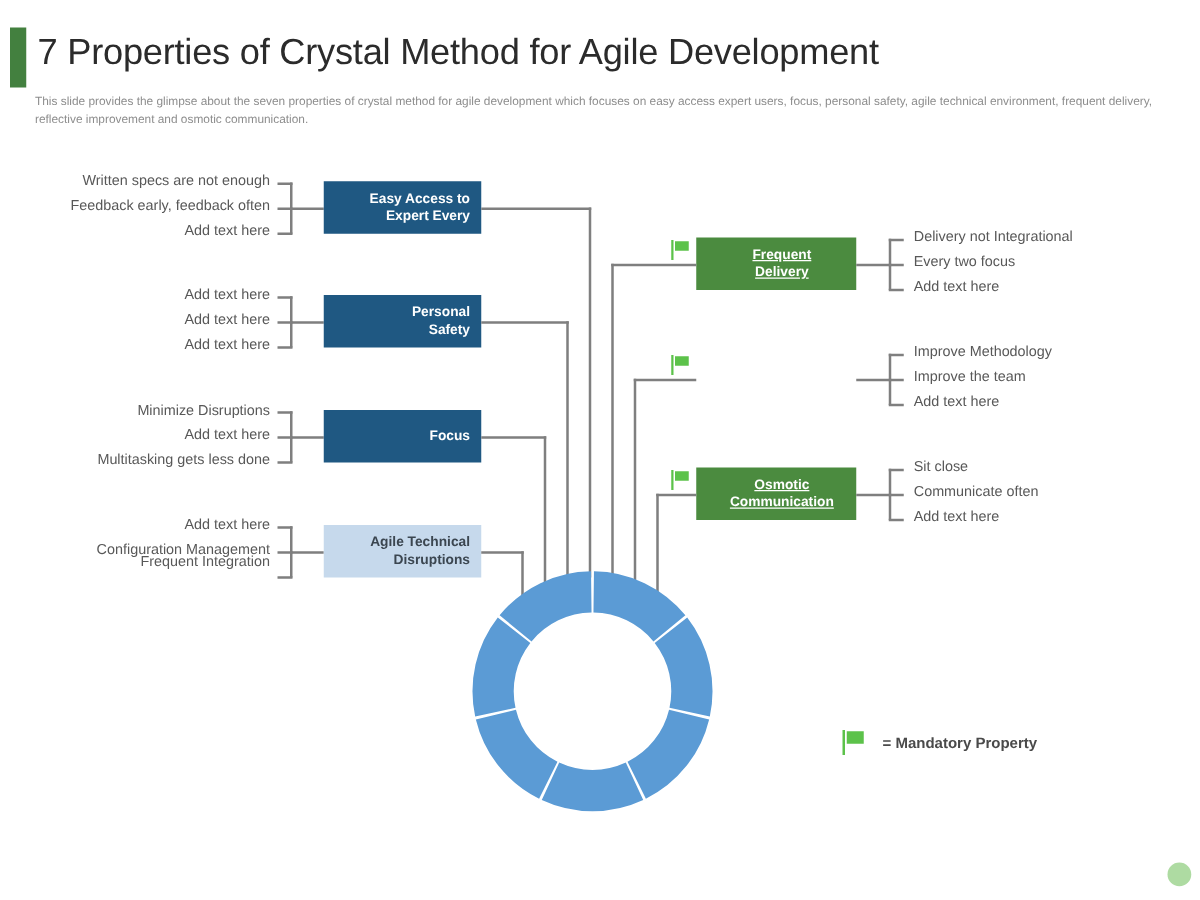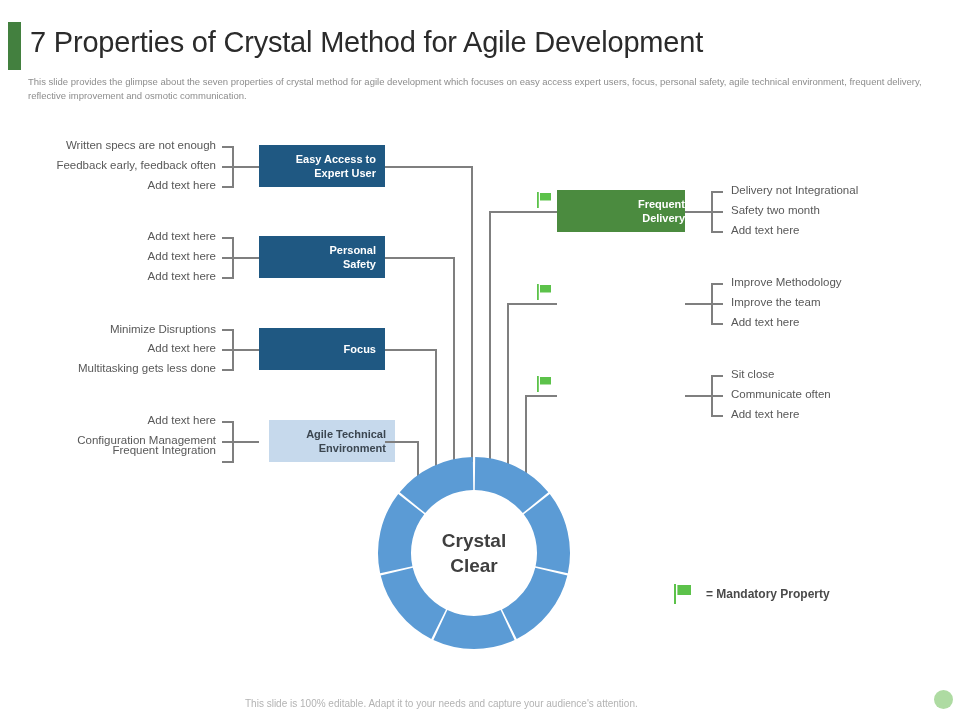--- a/index.html
+++ b/index.html
@@ -31,21 +31,21 @@
     box-sizing:border-box;
   }
   .box .box-label{
     width:100%;font-size:11px;font-weight:bold;line-height:14px;
   }
   .box.blue{background:#1f5882;}
   .box.blue .box-label{color:#ffffff;text-align:right;padding-right:9px;}
   .box.lightblue{background:#c6d9ec;}
   .box.lightblue .box-label{color:#3b4650;text-align:right;padding-right:9px;}
   .box.green{background:#4b8b3f;}
-  .box.green .box-label{color:#ffffff;text-align:right;padding-left:9px;}
+  .box.green .box-label{color:#ffffff;text-align:center;padding-left:9px;text-decoration:underline;}
 
   
   .leaf{
     position:absolute;font-size:11.5px;color:#585858;white-space:nowrap;
   }
   .leaf.right-al{text-align:right;}
   .leaf.left-al{text-align:left;}
 
   
   .ln{position:absolute;background:#7f7f7f;}
@@ -126,58 +126,64 @@
 
   <div class="ln h" style="left:222px;top:421px;width:12px;"></div>
   <div class="ln h" style="left:222px;top:441px;width:12px;"></div>
   <div class="ln h" style="left:222px;top:461px;width:12px;"></div>
   <div class="ln v" style="left:232px;top:421px;height:41px;"></div>
   <div class="ln h" style="left:232px;top:441px;width:27px;"></div>
 
   <div class="box blue" style="left:259px;top:145px;width:126px;height:42px;">
     <div class="box-label">
       <span>Easy Access  to</span><br>
-      <span>Expert User</span>
+      <span>Expert Every</span>
     </div>
   </div>
 
   <div class="box blue" style="left:259px;top:236px;width:126px;height:42px;">
     <div class="box-label">
       <span>Personal</span><br>
       <span>Safety</span>
     </div>
   </div>
 
   <div class="box blue" style="left:259px;top:328px;width:126px;height:42px;">
     <div class="box-label">Focus</div>
   </div>
 
-  <div class="box lightblue" style="left:269px;top:420px;width:126px;height:42px;">
+  <div class="box lightblue" style="left:259px;top:420px;width:126px;height:42px;">
     <div class="box-label">
       <span>Agile Technical</span><br>
-      <span>Environment</span>
+      <span>Disruptions</span>
     </div>
   </div>
 
   <div class="ln h" style="left:385px;top:166px;width:88px;"></div>
   <div class="ln v" style="left:471px;top:166px;height:296px;"></div>
 
   <div class="ln h" style="left:385px;top:257px;width:70px;"></div>
   <div class="ln v" style="left:453px;top:257px;height:205px;"></div>
 
   <div class="ln h" style="left:385px;top:349px;width:52px;"></div>
   <div class="ln v" style="left:435px;top:349px;height:120px;"></div>
 
   <div class="ln h" style="left:385px;top:441px;width:34px;"></div>
   <div class="ln v" style="left:417px;top:441px;height:40px;"></div>
 
   <div class="box green" style="left:557px;top:190px;width:128px;height:42px;">
     <div class="box-label">
       <span>Frequent</span><br>
       <span>Delivery</span>
+    </div>
+  </div>
+  <div class="box green" style="left:557px;top:374px;width:128px;height:42px;">
+    <div class="box-label">
+      <span>Osmotic</span><br>
+      <span>Communication</span>
     </div>
   </div>
 
   <svg class="flag" style="left:536px;top:192px;" viewBox="0 0 18 17">
     <rect x="1" y="0" width="1.8" height="16" fill="#5cc24a"></rect>
     <path d="M4 1 L15 1 L15 8.5 L4 8.5 Z" fill="#5cc24a"></path>
   </svg>
   <svg class="flag" style="left:536px;top:284px;" viewBox="0 0 18 17">
     <rect x="1" y="0" width="1.8" height="16" fill="#5cc24a"></rect>
     <path d="M4 1 L15 1 L15 8.5 L4 8.5 Z" fill="#5cc24a"></path>
@@ -208,21 +214,21 @@
   <div class="ln h" style="left:711px;top:303px;width:12px;"></div>
   <div class="ln h" style="left:711px;top:323px;width:12px;"></div>
 
   <div class="ln h" style="left:685px;top:395px;width:28px;"></div>
   <div class="ln v" style="left:711px;top:375px;height:41px;"></div>
   <div class="ln h" style="left:711px;top:375px;width:12px;"></div>
   <div class="ln h" style="left:711px;top:395px;width:12px;"></div>
   <div class="ln h" style="left:711px;top:415px;width:12px;"></div>
 
   <div class="leaf left-al" style="left:731px;top:184px;">Delivery  not Integrational</div>
-  <div class="leaf left-al" style="left:731px;top:204px;">Safety  two month</div>
+  <div class="leaf left-al" style="left:731px;top:204px;">Every  two focus</div>
   <div class="leaf left-al" style="left:731px;top:224px;">Add text here</div>
 
   <div class="leaf left-al" style="left:731px;top:276px;">Improve  Methodology</div>
   <div class="leaf left-al" style="left:731px;top:296px;">Improve  the team</div>
   <div class="leaf left-al" style="left:731px;top:316px;">Add text here</div>
 
   <div class="leaf left-al" style="left:731px;top:368px;">Sit close</div>
   <div class="leaf left-al" style="left:731px;top:388px;">Communicate  often</div>
   <div class="leaf left-al" style="left:731px;top:408px;">Add text here</div>
 
@@ -230,29 +236,24 @@
     <g id="donut-segments">
         <path d="M99.17283208018375 2.007164512596603 A96 96 0 0 1 172.318972034139 37.23248897816475 L146.7718253974037 58.12132089192062 A63 63 0 0 0 98.76967105262058 35.004701711391526 Z" fill="#5b9bd5"></path>
         <path d="M173.78146971671362 39.066403066036976 A96 96 0 0 1 191.84707437600386 118.21698867449847 L159.58714255925253 111.26739881763962 A63 63 0 0 0 147.7315895015933 59.324827012086764 Z" fill="#5b9bd5"></path>
         <path d="M191.32511499629103 120.50384213704524 A96 96 0 0 1 140.70641558129398 183.97768354752185 L126.02608522522416 154.42285482806122 A63 63 0 0 0 159.244606716316 112.76814640243593 Z" fill="#5b9bd5"></path>
         <path d="M138.59304519824843 184.99542908413613 A96 96 0 0 1 57.40695480175154 184.99542908413613 L71.36081408864945 155.09075033646434 A63 63 0 0 0 124.63918591135052 155.09075033646434 Z" fill="#5b9bd5"></path>
         <path d="M55.29358441870602 183.97768354752185 A96 96 0 0 1 4.674885003708937 120.50384213704517 L36.755393283683986 112.76814640243589 A63 63 0 0 0 69.97391477477582 154.42285482806122 Z" fill="#5b9bd5"></path>
         <path d="M4.15292562399614 118.21698867449845 A96 96 0 0 1 22.21853028328644 39.066403066036884 L48.26841049840673 59.3248270120867 A63 63 0 0 0 36.412857440747466 111.26739881763962 Z" fill="#5b9bd5"></path>
         <path d="M23.68102796586105 37.232488978164724 A96 96 0 0 1 96.82716791981633 2.007164512596603 L97.23032894737946 35.004701711391526 A63 63 0 0 0 49.22817460259632 58.1213208919206 Z" fill="#5b9bd5"></path>
       </g>
   </svg>
-  <div class="donut-center-text" style="left:376px;top:455px;">
-    <span>Crystal</span>
-    <span>Clear</span>
-  </div>
 
   <div class="legend">
     <svg style="width:22px;height:22px;" viewBox="0 0 22 22">
       <rect x="2" y="1" width="2" height="20" fill="#5cc24a"></rect>
       <path d="M5.4 2 L19 2 L19 12 L5.4 12 Z" fill="#5cc24a"></path>
     </svg>
     <div class="legend-text">= Mandatory Property</div>
   </div>
 
-  <div class="footer">This slide is 100% editable. Adapt it to your needs and capture your audience's attention.</div>
   <div class="footer-dot"></div>
 
 </div>
 
 </body></html>

